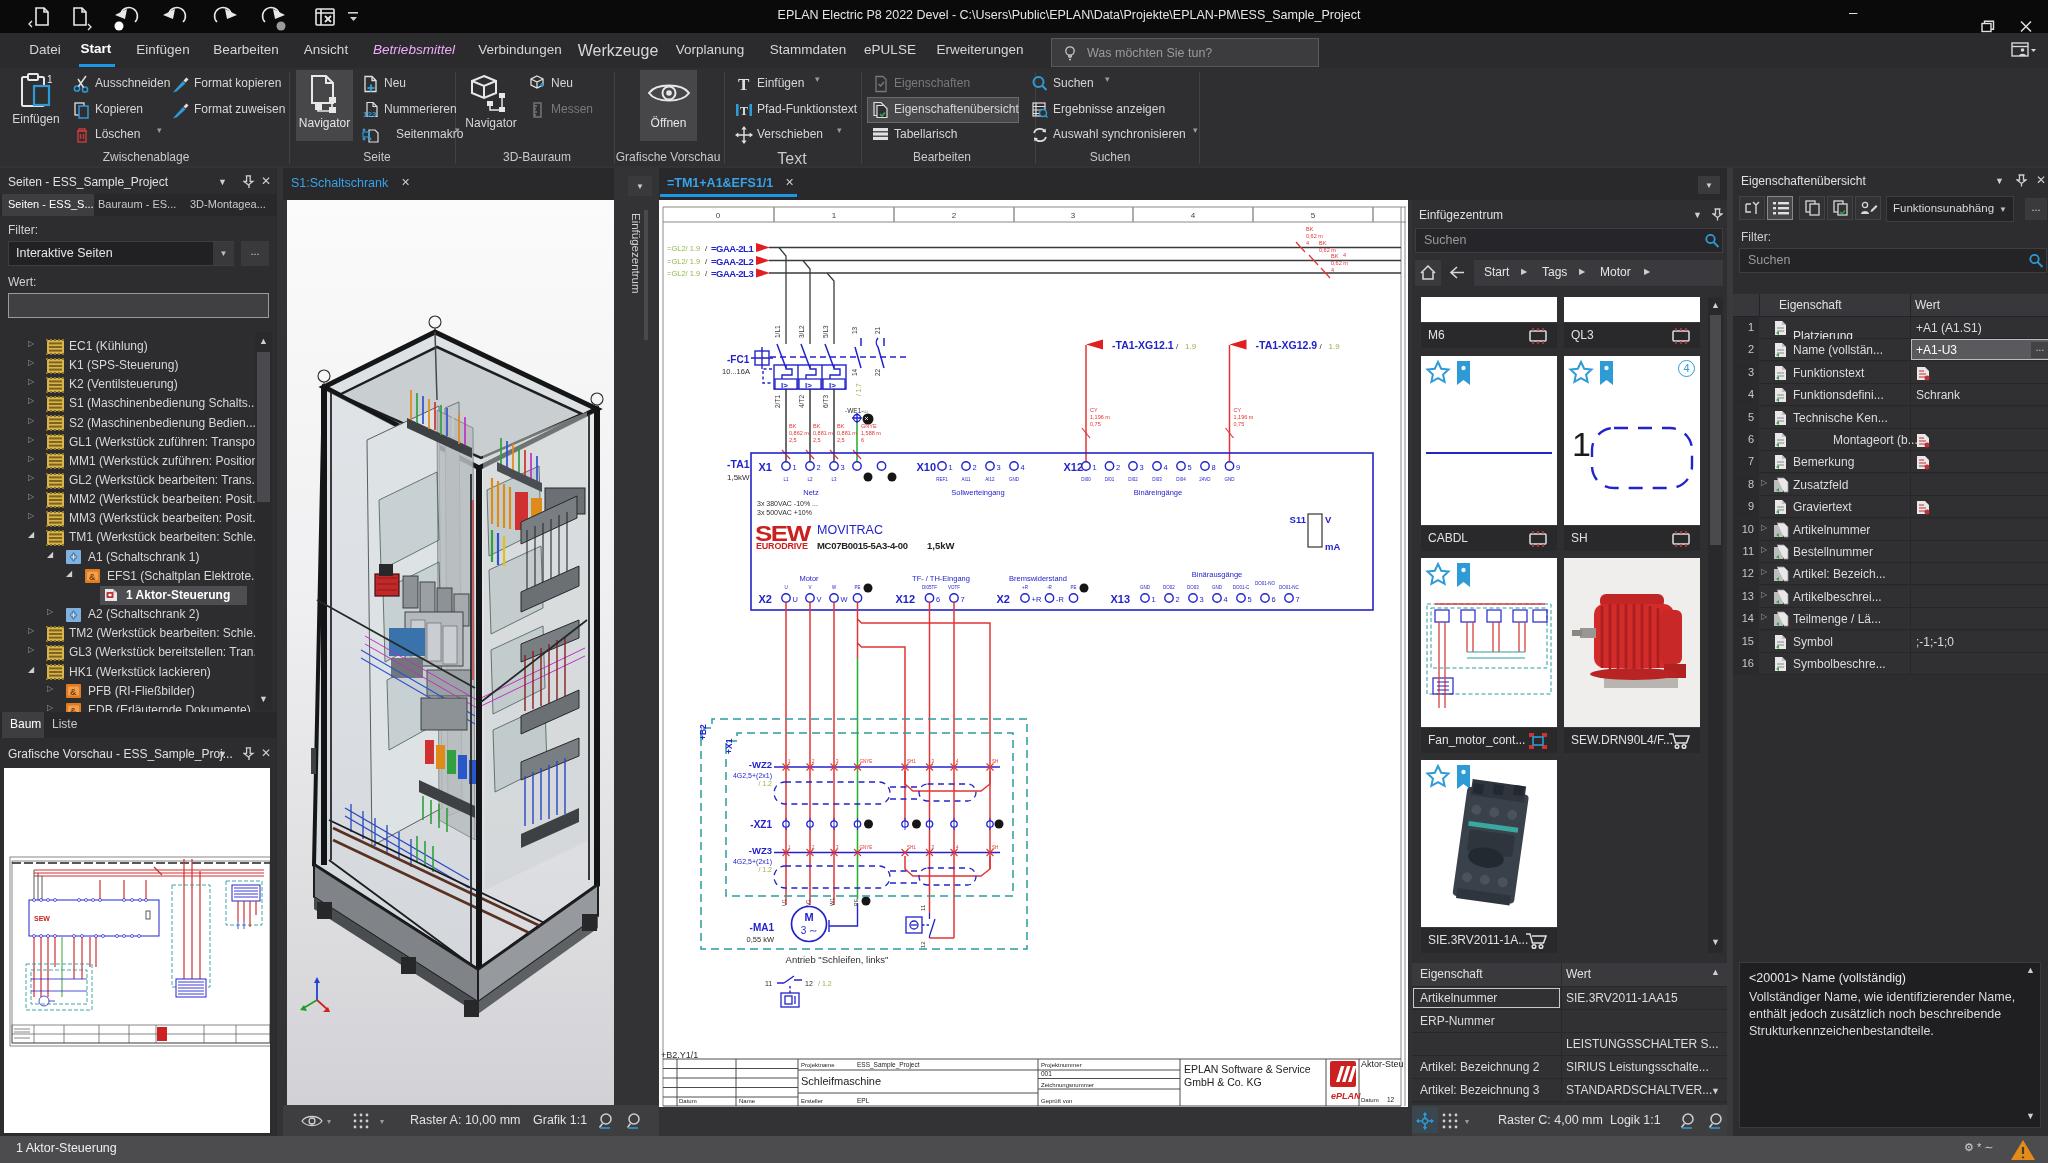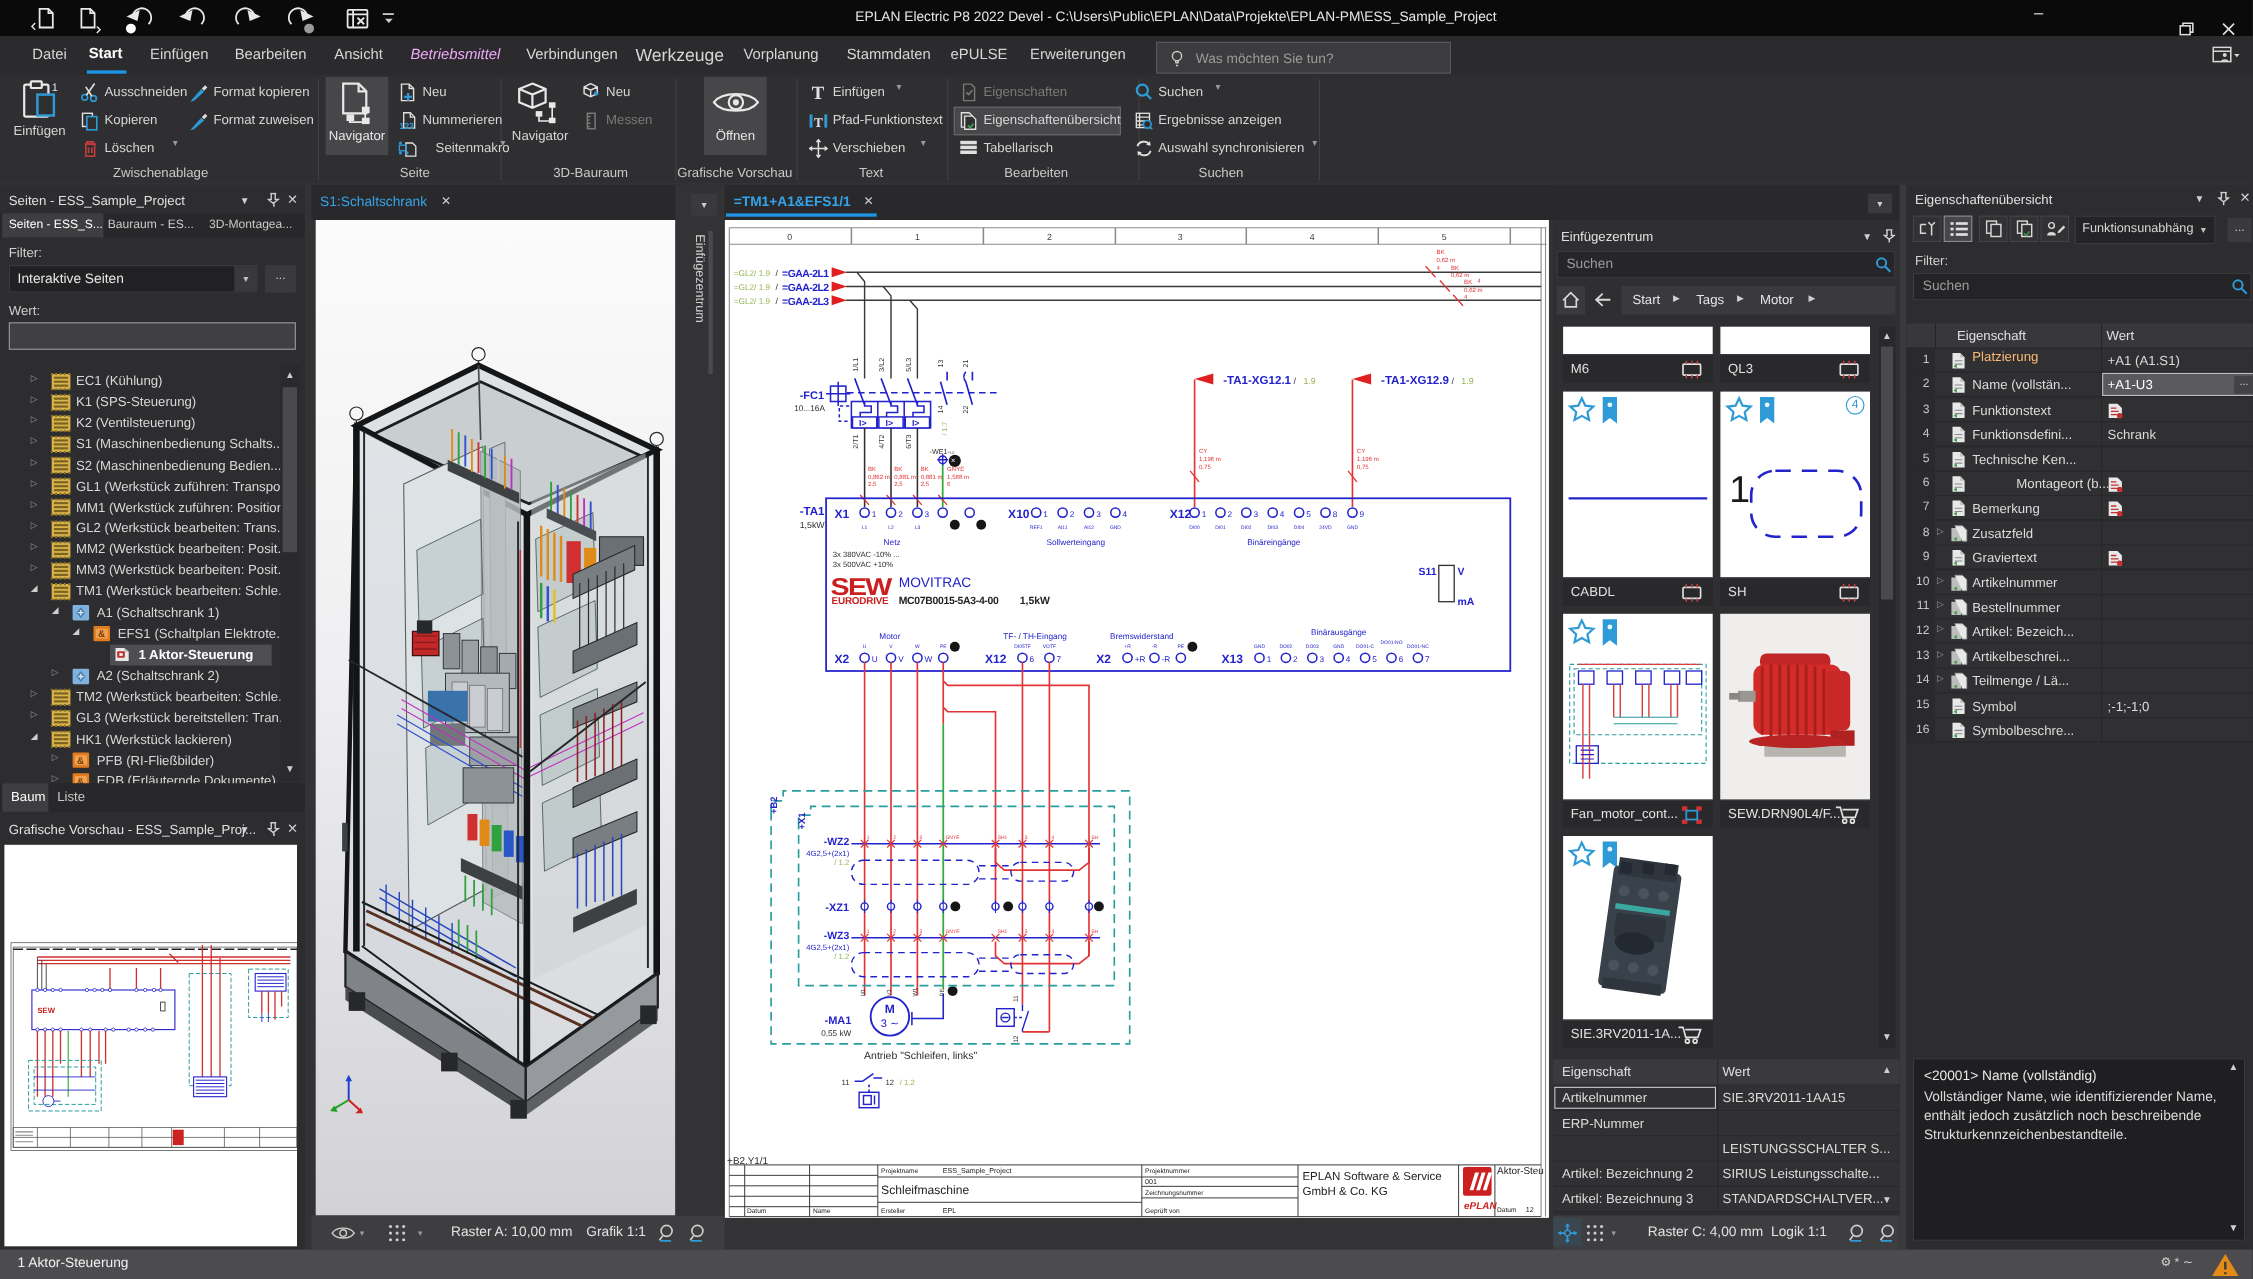--- a/index.html
+++ b/index.html
@@ -93,21 +93,21 @@
       <div class="abs" style="left:455px;top:4px;width:1px;height:92px;background:#414143;"></div>
       <div class="abs" style="left:614px;top:4px;width:1px;height:92px;background:#414143;"></div>
       <div class="abs" style="left:724px;top:4px;width:1px;height:92px;background:#414143;"></div>
       <div class="abs" style="left:861px;top:4px;width:1px;height:92px;background:#414143;"></div>
       <div class="abs" style="left:1035px;top:4px;width:1px;height:92px;background:#414143;"></div>
       <div class="abs" style="left:1199px;top:4px;width:1px;height:92px;background:#414143;"></div>
       <div class="abs" style="left:66px;top:82px;width:160px;text-align:center;font-size:12px;color:#c9c9c9;">Zwischenablage</div>
       <div class="abs" style="left:297px;top:82px;width:160px;text-align:center;font-size:12px;color:#c9c9c9;">Seite</div>
       <div class="abs" style="left:457px;top:82px;width:160px;text-align:center;font-size:12px;color:#c9c9c9;">3D-Bauraum</div>
       <div class="abs" style="left:588px;top:82px;width:160px;text-align:center;font-size:12px;color:#c9c9c9;">Grafische Vorschau</div>
-      <div class="abs" style="left:712px;top:82px;width:160px;text-align:center;font-size:12px;color:#c9c9c9;">Text</div>
+      <div class="abs" style="left:712px;top:82px;width:160px;text-align:center;font-size:16px;color:#c9c9c9;">Text</div>
       <div class="abs" style="left:862px;top:82px;width:160px;text-align:center;font-size:12px;color:#c9c9c9;">Bearbeiten</div>
       <div class="abs" style="left:1030px;top:82px;width:160px;text-align:center;font-size:12px;color:#c9c9c9;">Suchen</div>
       <svg class="abs" style="left:18px;top:4px" width="36" height="40" viewBox="0 0 36 40">
  <g fill="none" stroke="#e8e8e8" stroke-width="2">
           <rect x="4" y="5" width="22" height="29" rx="1.5"></rect>
           <rect x="10" y="2" width="10" height="6" rx="1" fill="#2f2f31"></rect>
         </g>
  <rect x="16" y="14" width="15" height="19" fill="#2f2f31" stroke="#2e9bd6" stroke-width="2.2"></rect>
  <text x="29" y="11" fill="#e8e8e8" font-size="10" font-family="Liberation Sans">1</text>
 </svg>
@@ -1712,21 +1712,21 @@
         <div class="abs" style="left:177px;top:0;width:1px;height:23px;background:#242426;"></div>
       </div>
       <div class="abs" style="left:0;top:149px;width:321px;height:22px;background:#303033;border-bottom:1px solid #27272a;">
         <div class="abs" style="left:0;top:0;width:26px;height:22px;background:#2a2a2d;color:#c8c8c8;font-size:11px;text-align:right;padding:4px 5px 0 0;">1</div>
         <svg class="abs" style="left:40px;top:3px" width="15" height="16" viewBox="0 0 15 16">
           <path d="M2 1 h7 l4 4 v10 h-11z" fill="#e8e8e8"></path>
           <path d="M9 1 v4 h4" fill="#c0c0c0"></path>
           <path d="M4 8 h7 M4 11 h7" stroke="#8a8a8a" stroke-width="1"></path>
           <path d="M3 13 l3 2 0 -4z" fill="#3aa14c"></path>
         </svg>
-        <div class="abs" style="left:60px;top:0;font-size:12px;color:#fdba74;white-space:nowrap;">Platzierung</div>
+        <div class="abs" style="left:60px;top:12px;font-size:12px;color:#e5e5e5;white-space:nowrap;">Platzierung</div>
         <div class="abs" style="left:177px;top:0;width:1px;height:22px;background:#27272a;"></div>
         <div class="abs" style="left:183px;top:4px;font-size:12px;color:#dcdcdc;">+A1 (A1.S1)</div>
       </div>
       <div class="abs" style="left:0;top:171px;width:321px;height:22px;background:#303033;border-bottom:1px solid #27272a;">
         <div class="abs" style="left:0;top:0;width:26px;height:22px;background:#2a2a2d;color:#c8c8c8;font-size:11px;text-align:right;padding:4px 5px 0 0;">2</div>
         <svg class="abs" style="left:40px;top:3px" width="15" height="16" viewBox="0 0 15 16">
           <path d="M2 1 h7 l4 4 v10 h-11z" fill="#e8e8e8"></path>
           <path d="M9 1 v4 h4" fill="#c0c0c0"></path>
           <path d="M4 8 h7 M4 11 h7" stroke="#8a8a8a" stroke-width="1"></path>
           <path d="M3 13 l3 2 0 -4z" fill="#3aa14c"></path>

